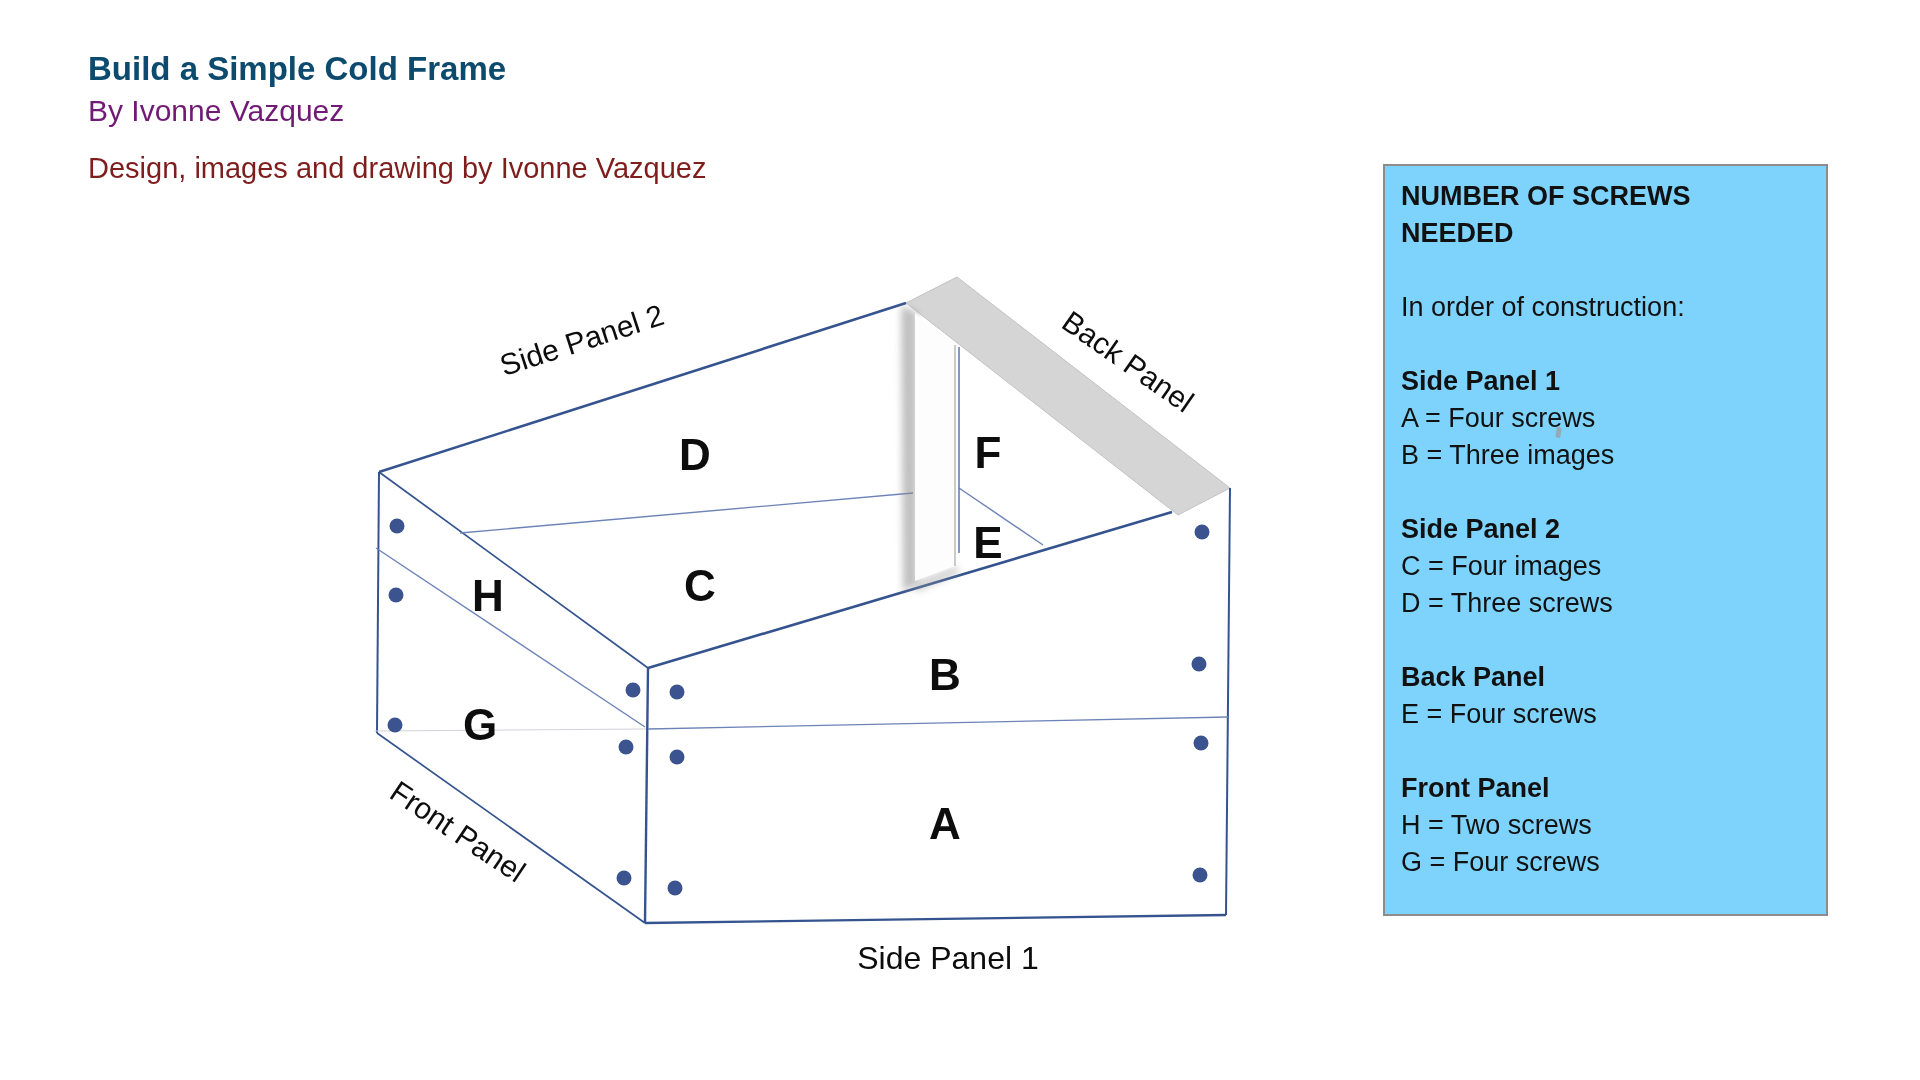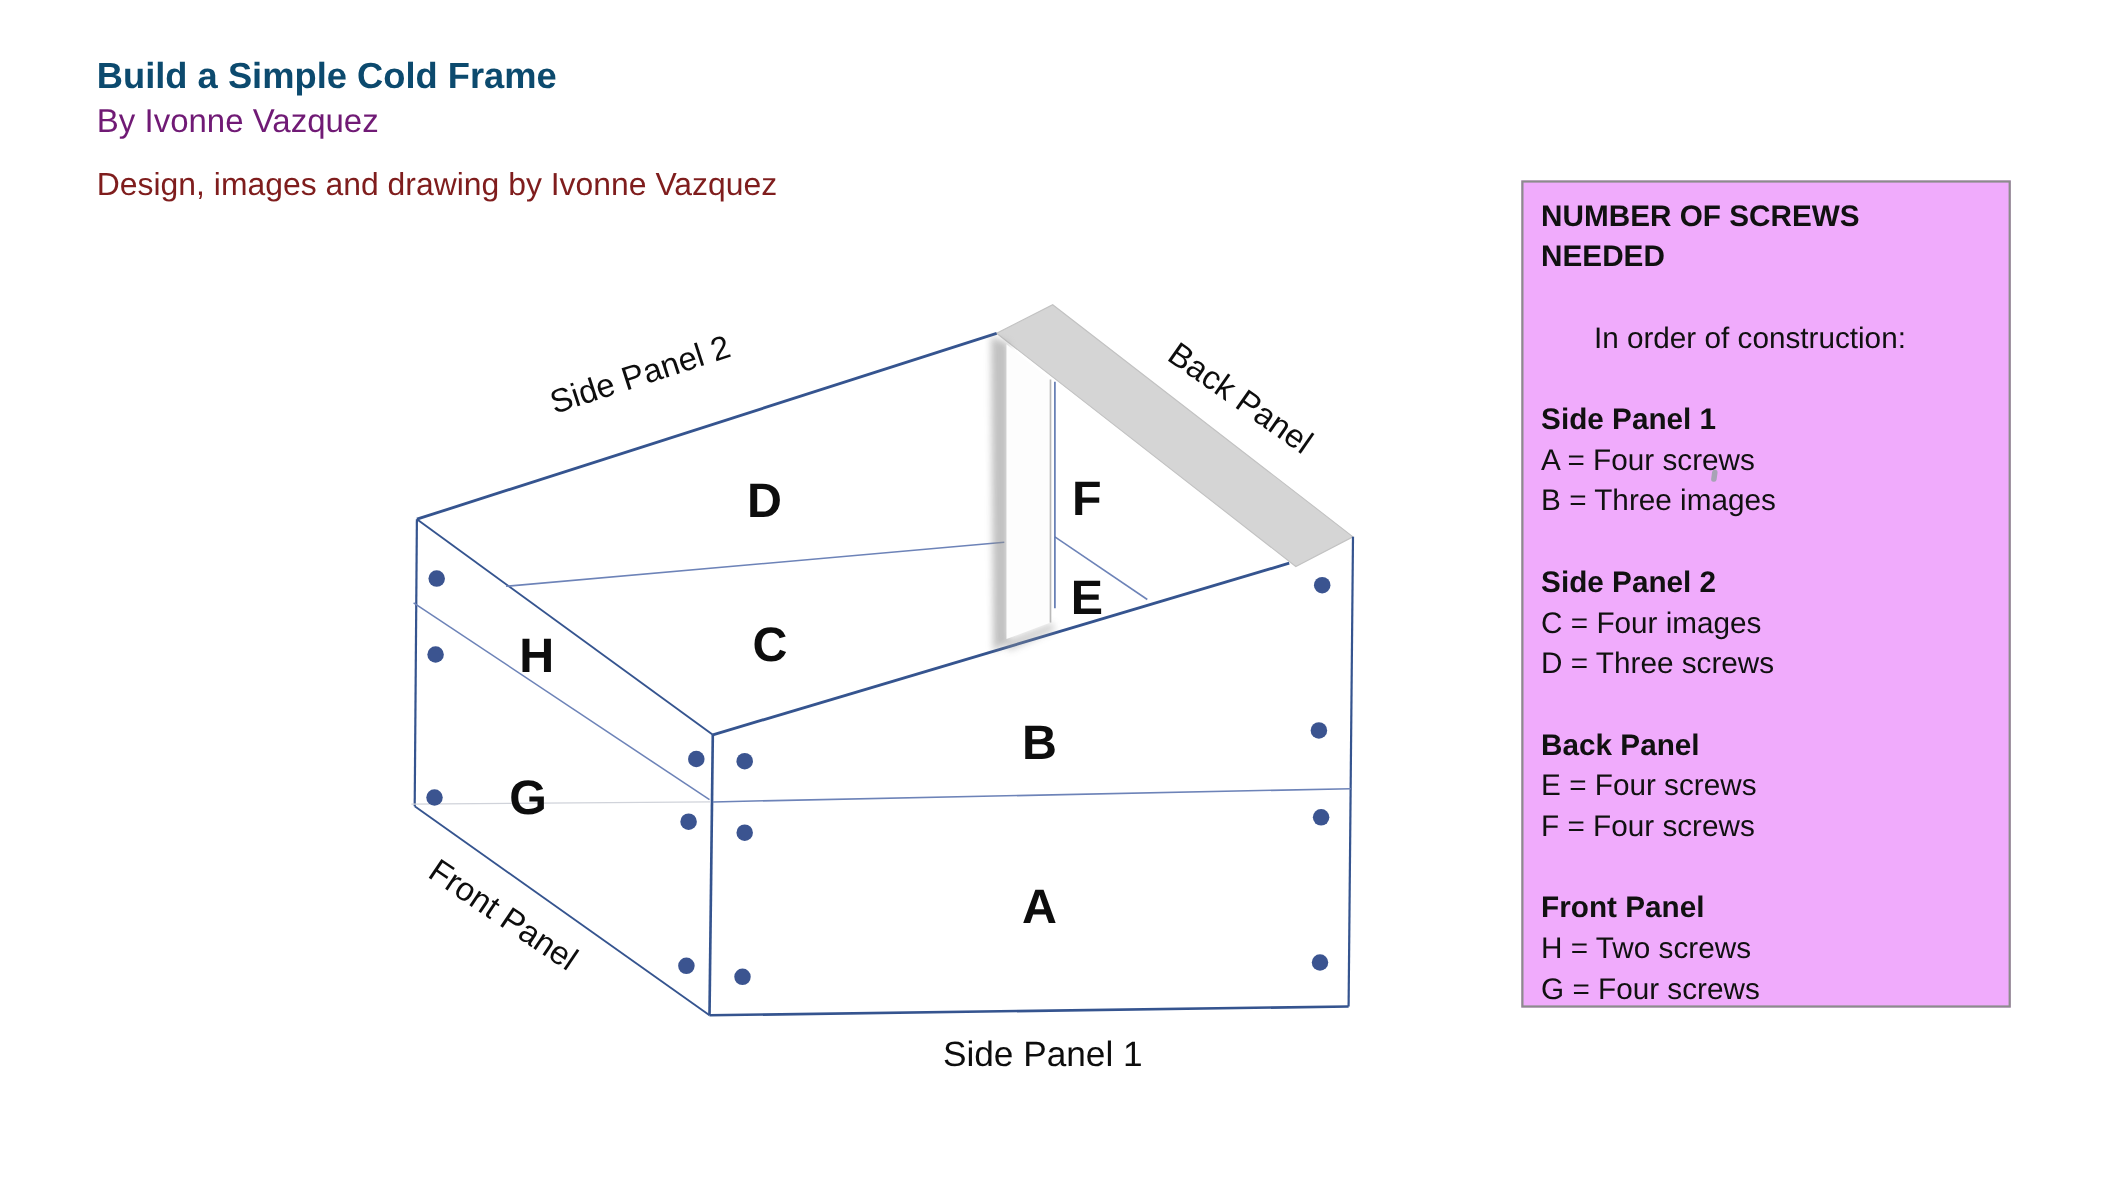--- a/index.html
+++ b/index.html
@@ -4,23 +4,23 @@
 <style>
   html,body{margin:0;padding:0;background:#ffffff;}
   .page{position:relative;width:1920px;height:1080px;background:#ffffff;overflow:hidden;
         font-family:"Liberation Sans",sans-serif;color:#111;}
   
   .hdr-title{position:absolute;left:88px;top:50px;font-size:33px;font-weight:700;color:#0c4a6e;}
   .hdr-byline{position:absolute;left:88px;top:94px;font-size:30px;font-weight:400;color:#701a75;}
   .hdr-credit{position:absolute;left:88px;top:152px;font-size:29px;font-weight:400;color:#7f1d1d;}
   
   .legend{position:absolute;left:1383px;top:164px;width:445px;height:752px;box-sizing:border-box;
-          border:2px solid #8c8c8c;background:#f0abfc;padding:12px 16px;font-size:27px;line-height:37px;}
+          border:2px solid #8c8c8c;background:#7dd3fc;padding:12px 16px;font-size:27px;line-height:37px;}
   .legend-title{font-weight:700;margin-bottom:37px;}
-  .legend-intro{margin-bottom:37px;margin-left:48px;}
+  .legend-intro{margin-bottom:37px;}
   .legend-section{margin-bottom:37px;}
   .legend-section:last-child{margin-bottom:0;}
   .legend-heading{font-weight:700;}
   
   .cursor-mark{position:absolute;left:1556px;top:427px;width:5px;height:11px;background:#9aa1a8;
                border-radius:2.5px;transform:rotate(8deg);opacity:.85;}
   
   .diagram{position:absolute;left:0;top:0;width:1920px;height:1080px;}
   .letter{font-family:"Liberation Sans",sans-serif;font-size:44px;font-weight:600;fill:#0d0d0d;}
   .plabel{font-family:"Liberation Sans",sans-serif;font-size:30px;font-weight:400;fill:#0d0d0d;}
@@ -114,21 +114,20 @@
 
     <div class="legend-section">
       <div class="legend-heading">Side Panel 2</div>
       <div class="legend-line">C = Four images</div>
       <div class="legend-line">D = Three screws</div>
     </div>
 
     <div class="legend-section">
       <div class="legend-heading">Back Panel</div>
       <div class="legend-line">E = Four screws</div>
-      <div class="legend-line">F = Four screws</div>
     </div>
 
     <div class="legend-section">
       <div class="legend-heading">Front Panel</div>
       <div class="legend-line">H = Two screws</div>
       <div class="legend-line">G = Four screws</div>
     </div>
   </div>
 
   <span class="cursor-mark"></span>

